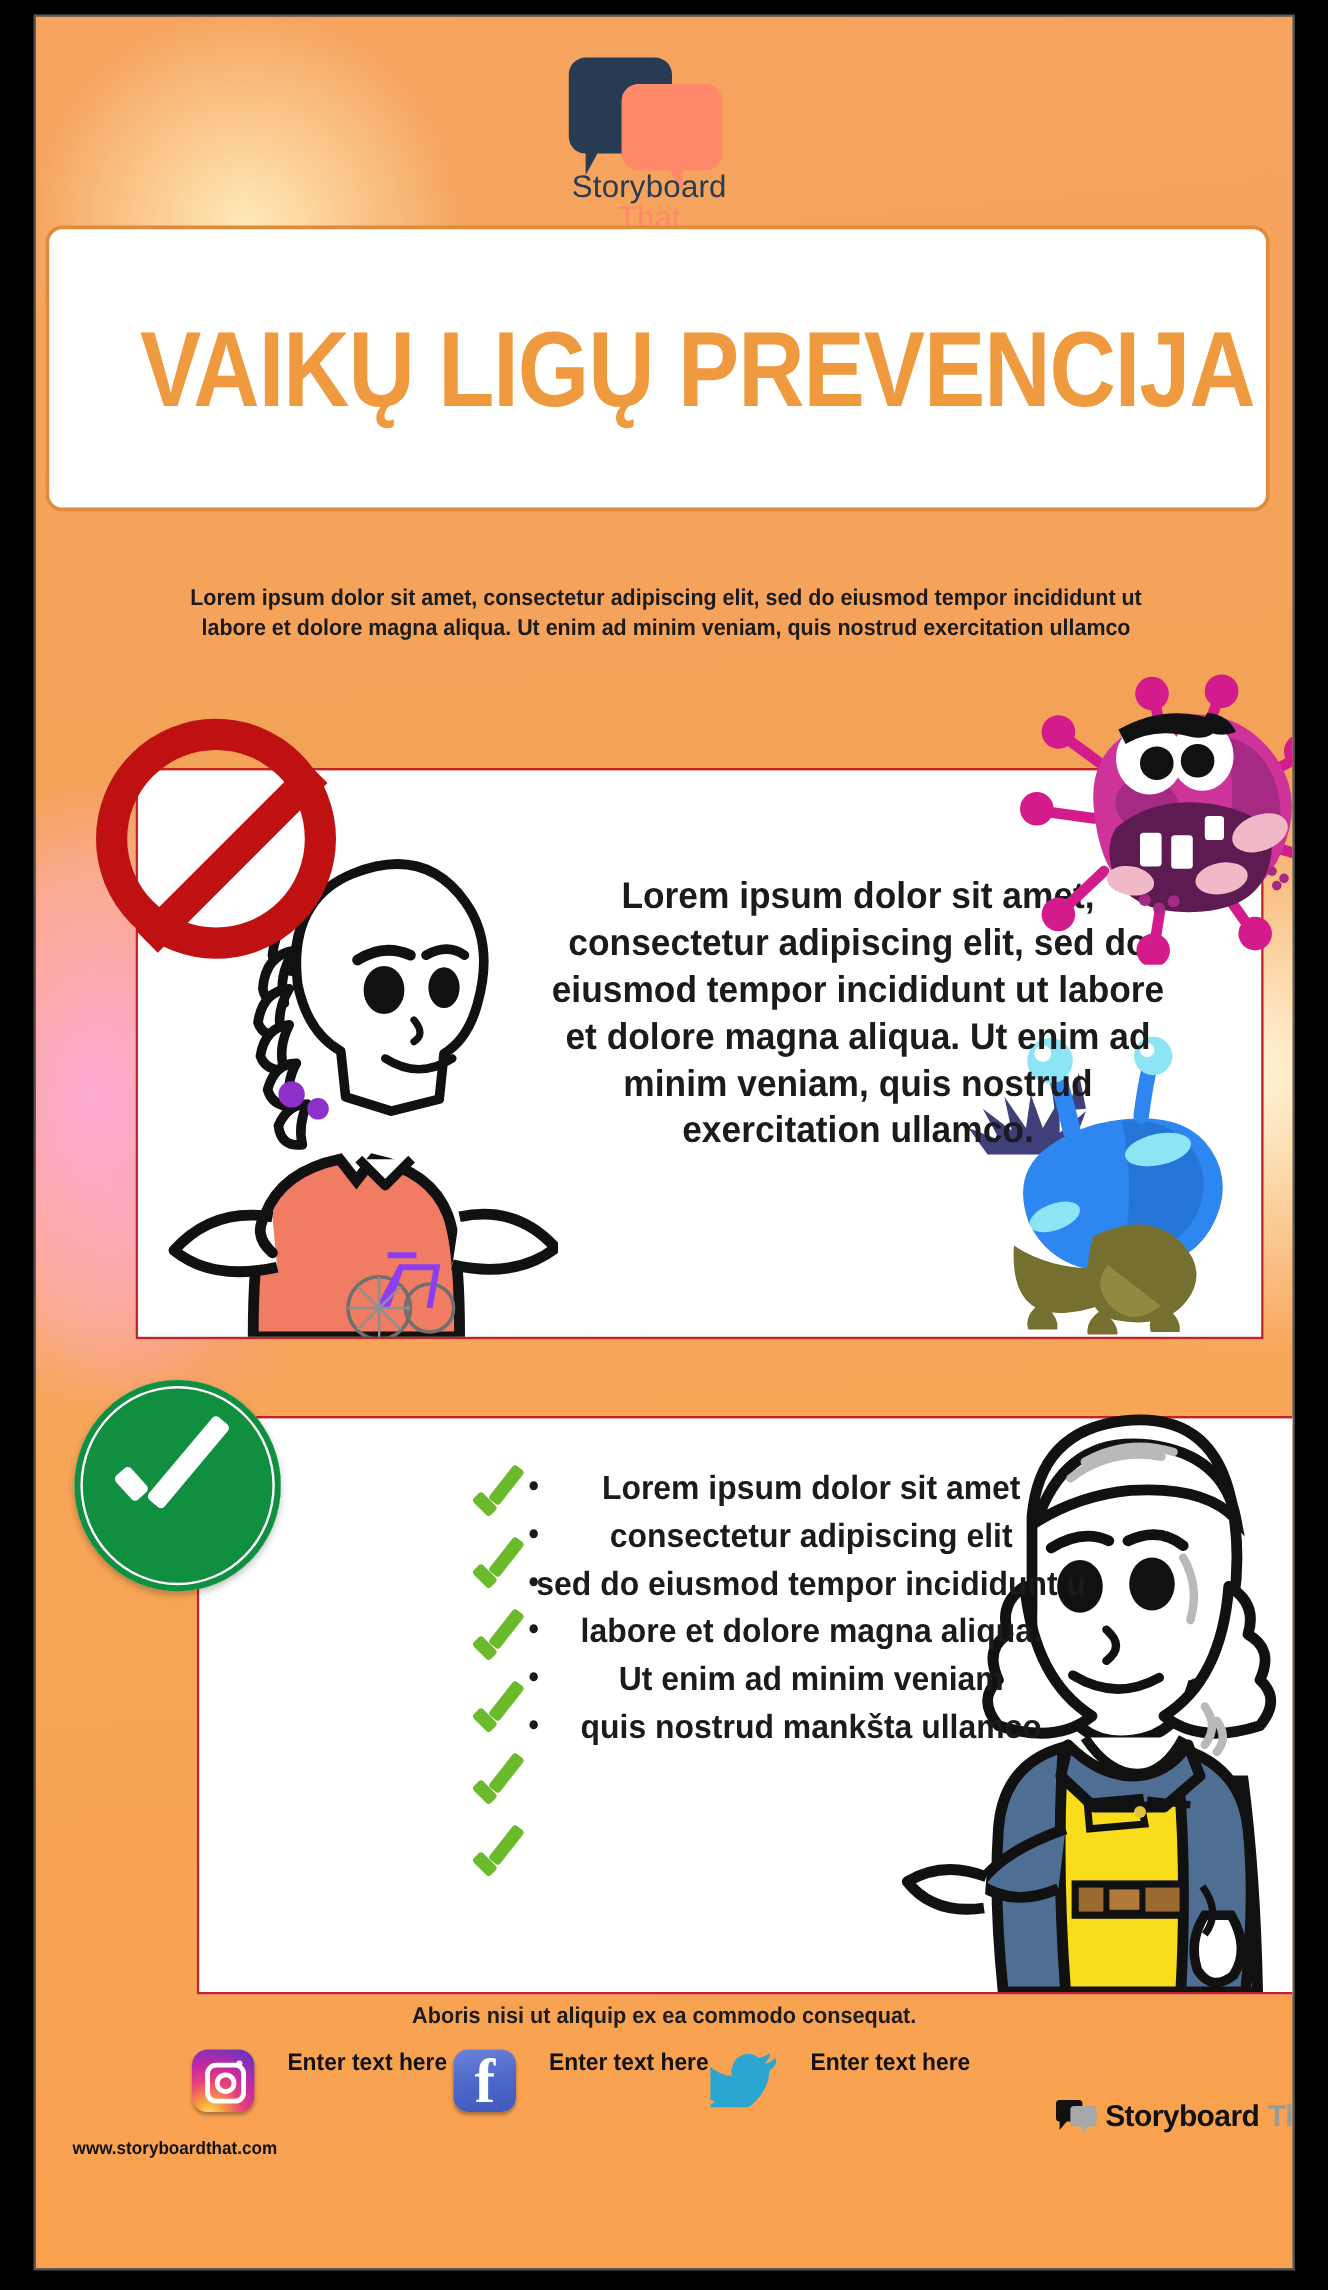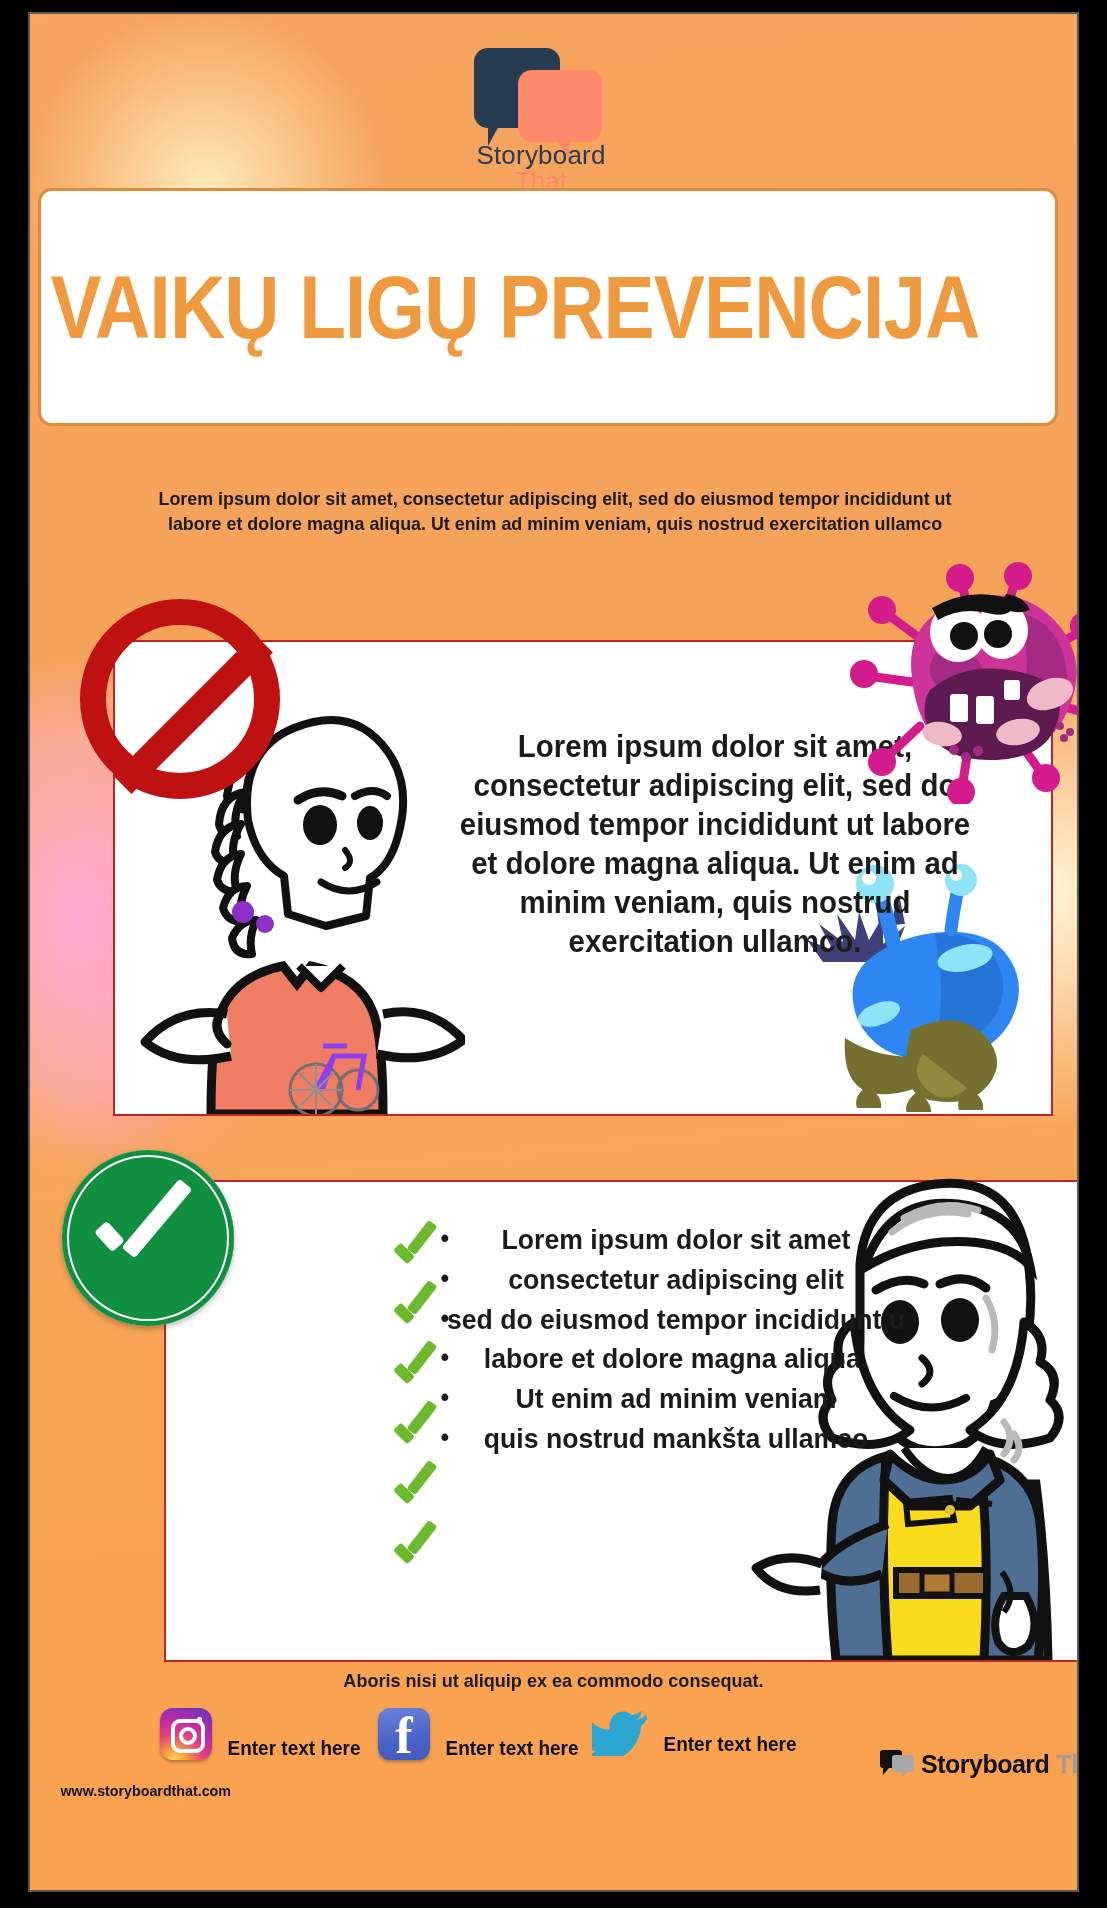--- a/index.html
+++ b/index.html
@@ -25,21 +25,21 @@
     border-left:12px solid #273b53;border-bottom:22px solid transparent;}
   .bub.coral{left:52px;top:28px;width:84px;height:72px;background:#ff8a6b;}
   .bub.coral:after{content:"";position:absolute;left:38px;top:68px;width:0;height:0;
     border-right:13px solid #ff8a6b;border-bottom:22px solid transparent;}
   #logo .ltxt1{position:absolute;left:0;top:98px;width:150px;text-align:center;color:#273b53;font-size:26px;letter-spacing:.2px;}
   #logo .ltxt2{position:absolute;left:0;top:124px;width:150px;text-align:center;color:#ff8a6b;font-size:26px;}
 
   
   #titlecard{position:absolute;left:8px;top:174px;width:1014px;height:232px;
     background:#fff;border:3px solid #e08a3c;border-radius:14px;
-    display:flex;align-items:center;justify-content:flex-end;}
+    display:flex;align-items:center;justify-content:flex-start;}
   #title{color:#ef9a3e;font-size:89px;font-weight:bold;letter-spacing:-1px;
     font-family:"Liberation Sans Narrow","Liberation Sans",sans-serif;
     transform:scaleX(.86);white-space:nowrap;text-align:center;}
 
   
   #subtitle{position:absolute;left:80px;top:472px;width:890px;text-align:center;
     color:#1b1b1b;font-size:19px;font-weight:bold;line-height:1.32;
     font-family:"Liberation Sans Narrow","Liberation Sans",sans-serif;transform:scaleX(.94);}
 
   
@@ -77,21 +77,21 @@
   #okbadge .tick:before{left:0;top:34px;width:27px;height:17px;transform:rotate(48deg);}
   #okbadge .tick:after{left:16px;top:16px;width:90px;height:17px;transform:rotate(-50deg);}
 
   
   .char{position:absolute;}
 
   
   #foot-note{position:absolute;left:0;top:1656px;width:1047px;text-align:center;
     font-size:19px;font-weight:bold;color:#1b1b1b;
     font-family:"Liberation Sans Narrow","Liberation Sans",sans-serif;transform:scaleX(.95);}
-  .social{position:absolute;display:flex;align-items:flex-end;gap:12px;}
+  .social{position:absolute;display:flex;align-items:flex-start;gap:24px;}
   .social .slabel{font-size:20px;font-weight:bold;color:#111;
     font-family:"Liberation Sans Narrow","Liberation Sans",sans-serif;transform:scaleX(.95);}
   #s1{left:130px;top:1694px;}
   #s2{left:348px;top:1694px;}
   #s3{left:562px;top:1694px;}
   .ig{width:52px;height:52px;border-radius:13px;
     background:radial-gradient(circle at 28% 102%,#fdd867 0%,#f8a43c 16%,#e9407a 42%,#c32aa3 62%,#7232bd 88%);
     box-shadow:0 2px 3px rgba(0,0,0,.3);position:relative;}
   .ig:before{content:"";position:absolute;left:11px;top:11px;width:26px;height:26px;border:4px solid #fff;border-radius:9px;}
   .ig:after{content:"";position:absolute;left:19px;top:19px;width:10px;height:10px;border:4px solid #fff;border-radius:50%;}

